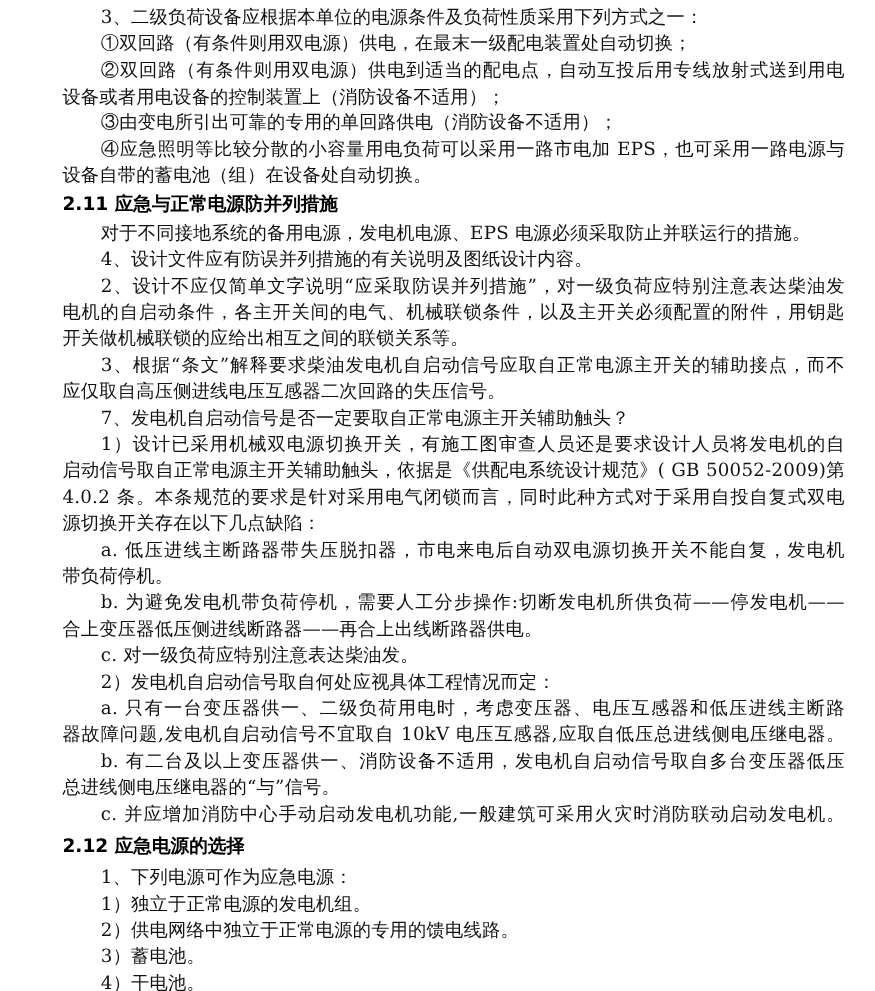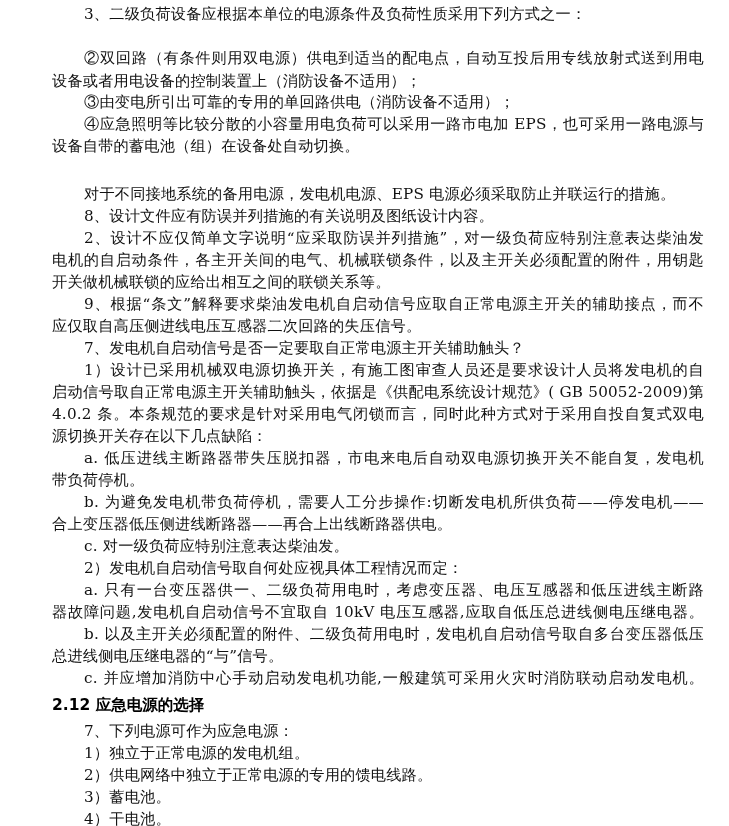--- a/index.html
+++ b/index.html
@@ -22,50 +22,52 @@
     white-space: nowrap; color: #000;
   }
   .j { text-align: justify; text-align-last: justify; }
 </style>
 </head>
 <body>
 
 <div class="page">
 
   <div class="line indent" style="top:4px">3、二级负荷设备应根据本单位的电源条件及负荷性质采用下列方式之一：</div>
+  <div class="line indent" style="top:26px">①双回路（有条件则用双电源）供电，在最末一级配电装置处自动切换；</div>
   <div class="line indent j" style="top:48px">②双回路（有条件则用双电源）供电到适当的配电点，自动互投后用专线放射式送到用电</div>
   <div class="line" style="top:71px">设备或者用电设备的控制装置上（消防设备不适用）；</div>
   <div class="line indent" style="top:92px">③由变电所引出可靠的专用的单回路供电（消防设备不适用）；</div>
   <div class="line indent j" style="top:114px">④应急照明等比较分散的小容量用电负荷可以采用一路市电加 EPS，也可采用一路电源与</div>
   <div class="line" style="top:136px">设备自带的蓄电池（组）在设备处自动切换。</div>
 
+  <div class="heading" style="top:159px">2.11 应急与正常电源防并列措施</div>
   <div class="line indent" style="top:184px">对于不同接地系统的备用电源，发电机电源、EPS 电源必须采取防止并联运行的措施。</div>
-  <div class="line indent" style="top:206px">8、设计文件应有防误并列措施的有关说明及图纸设计内容。</div>
+  <div class="line indent" style="top:206px">4、设计文件应有防误并列措施的有关说明及图纸设计内容。</div>
   <div class="line indent j" style="top:228px">2、设计不应仅简单文字说明“应采取防误并列措施”，对一级负荷应特别注意表达柴油发</div>
   <div class="line j" style="top:250px">电机的自启动条件，各主开关间的电气、机械联锁条件，以及主开关必须配置的附件，用钥匙</div>
   <div class="line" style="top:272px">开关做机械联锁的应给出相互之间的联锁关系等。</div>
-  <div class="line indent j" style="top:294px">9、根据“条文”解释要求柴油发电机自启动信号应取自正常电源主开关的辅助接点，而不</div>
+  <div class="line indent j" style="top:294px">3、根据“条文”解释要求柴油发电机自启动信号应取自正常电源主开关的辅助接点，而不</div>
   <div class="line" style="top:316px">应仅取自高压侧进线电压互感器二次回路的失压信号。</div>
   <div class="line indent" style="top:338px">7、发电机自启动信号是否一定要取自正常电源主开关辅助触头？</div>
   <div class="line indent j" style="top:360px">1）设计已采用机械双电源切换开关，有施工图审查人员还是要求设计人员将发电机的自</div>
   <div class="line j" style="top:382px">启动信号取自正常电源主开关辅助触头，依据是《供配电系统设计规范》( GB 50052-2009)第</div>
   <div class="line j" style="top:404px">4.0.2 条。本条规范的要求是针对采用电气闭锁而言，同时此种方式对于采用自投自复式双电</div>
   <div class="line" style="top:426px">源切换开关存在以下几点缺陷：</div>
   <div class="line indent j" style="top:448px">a. 低压进线主断路器带失压脱扣器，市电来电后自动双电源切换开关不能自复，发电机</div>
   <div class="line" style="top:470px">带负荷停机。</div>
   <div class="line indent j" style="top:492px">b. 为避免发电机带负荷停机，需要人工分步操作:切断发电机所供负荷——停发电机——</div>
   <div class="line" style="top:514px">合上变压器低压侧进线断路器——再合上出线断路器供电。</div>
   <div class="line indent" style="top:536px">c. 对一级负荷应特别注意表达柴油发。</div>
   <div class="line indent" style="top:558px">2）发电机自启动信号取自何处应视具体工程情况而定：</div>
   <div class="line indent j" style="top:580px">a. 只有一台变压器供一、二级负荷用电时，考虑变压器、电压互感器和低压进线主断路</div>
   <div class="line j" style="top:602px">器故障问题,发电机自启动信号不宜取自 10kV 电压互感器,应取自低压总进线侧电压继电器。</div>
-  <div class="line indent j" style="top:624px">b.  以及主开关必须配置的附件、二级负荷用电时，发电机自启动信号取自多台变压器低压</div>
+  <div class="line indent j" style="top:624px">b.  有二台及以上变压器供一、消防设备不适用，发电机自启动信号取自多台变压器低压</div>
   <div class="line" style="top:646px">总进线侧电压继电器的“与”信号。</div>
   <div class="line indent j" style="top:668px">c. 并应增加消防中心手动启动发电机功能,一般建筑可采用火灾时消防联动启动发电机。</div>
 
   <div class="heading" style="top:694px">2.12 应急电源的选择</div>
-  <div class="line indent" style="top:721px">7、下列电源可作为应急电源：</div>
+  <div class="line indent" style="top:721px">1、下列电源可作为应急电源：</div>
   <div class="line indent" style="top:743px">1）独立于正常电源的发电机组。</div>
   <div class="line indent" style="top:765px">2）供电网络中独立于正常电源的专用的馈电线路。</div>
   <div class="line indent" style="top:787px">3）蓄电池。</div>
   <div class="line indent" style="top:809px">4）干电池。</div>
 
 </div>
 
 </body></html>

